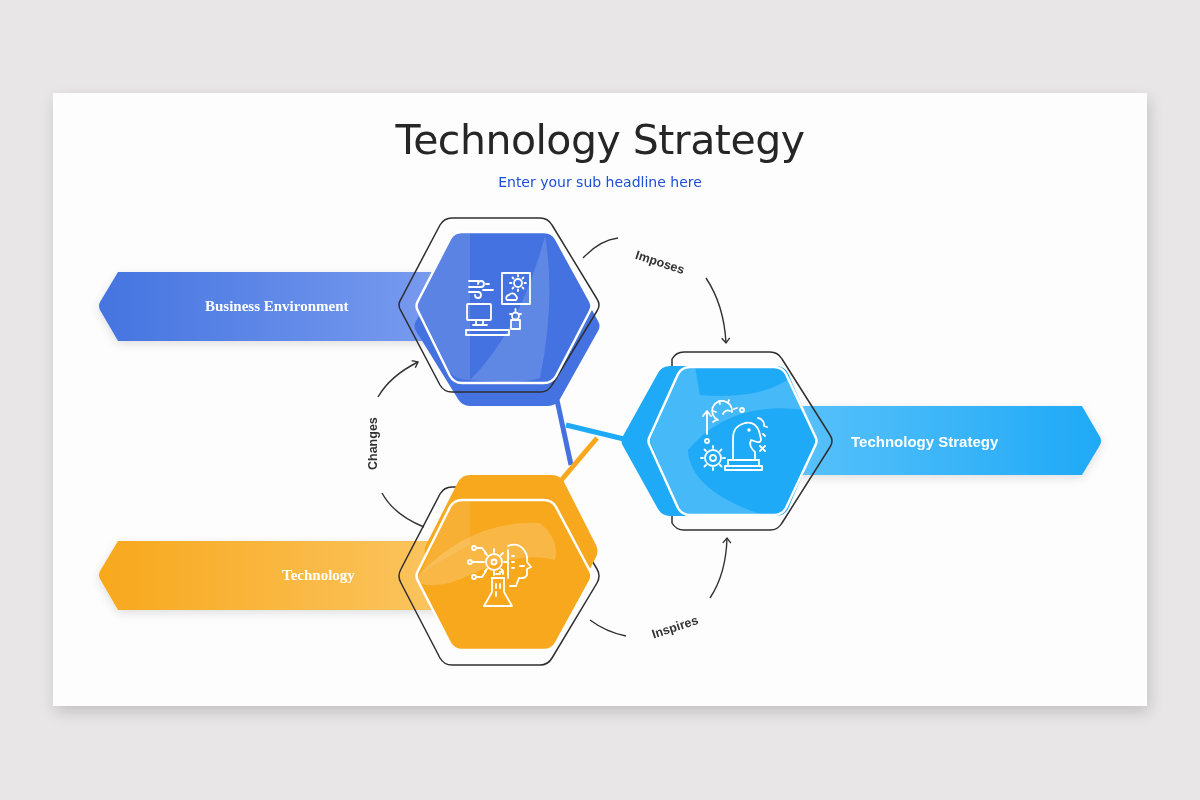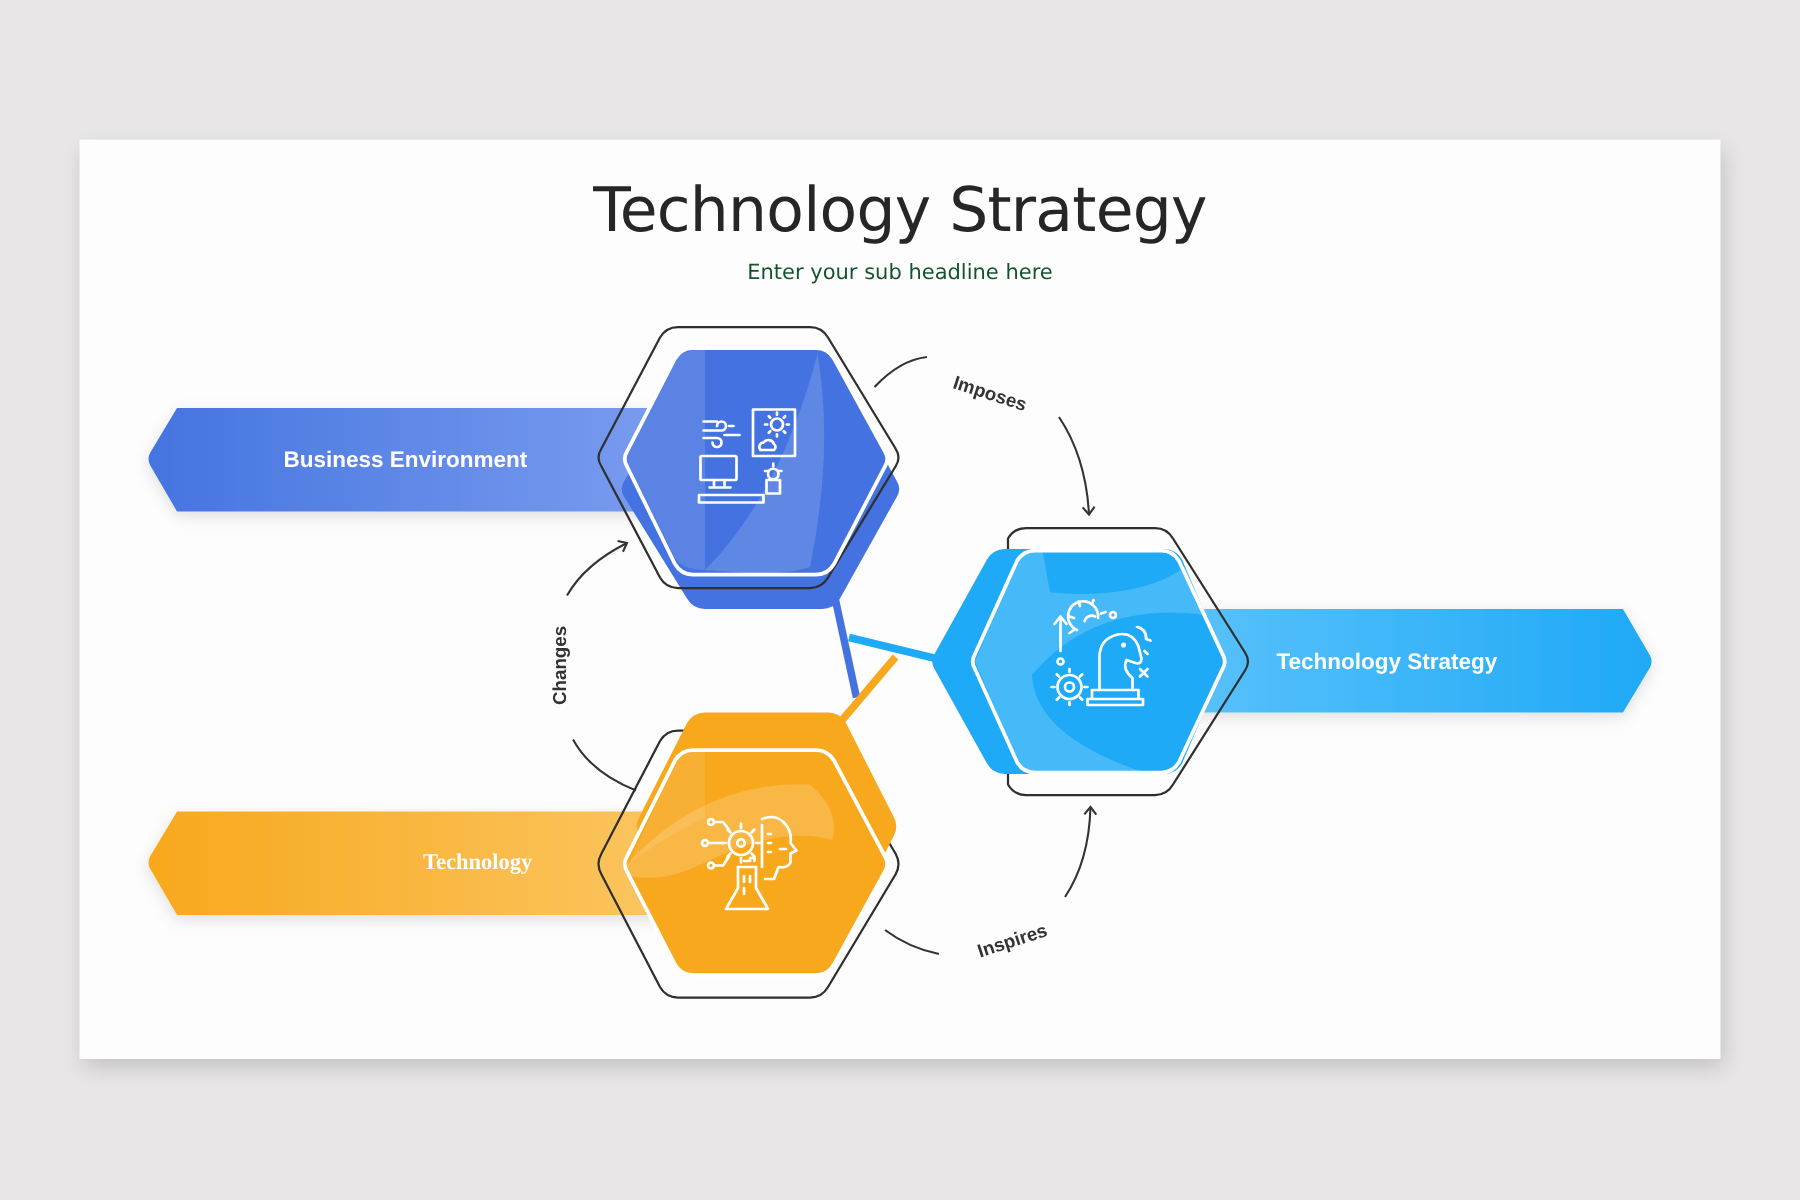--- a/index.html
+++ b/index.html
@@ -16,21 +16,21 @@
       box-shadow: 2px 6px 14px rgba(0,0,0,0.16);
     }
     .title {
       position: absolute; left: 0; top: 116px; width: 1200px;
       text-align: center; font-size: 41px; color: #262626;
       font-family: "DejaVu Sans", sans-serif; font-weight: normal;
       letter-spacing: -0.5px;
     }
     .subtitle {
       position: absolute; left: 0; top: 174px; width: 1200px;
-      text-align: center; font-size: 14px; color: #14532d;
+      text-align: center; font-size: 14px; color: #1d4ed8;
       font-family: "DejaVu Sans", sans-serif;
     }
     svg.diagram { position: absolute; left: 0; top: 0; }
     .banner-label {
       position: absolute; color: #ffffff; font-weight: bold;
       font-size: 15px; font-family: "Liberation Sans", sans-serif;
       white-space: nowrap;
     }
     .arc-label {
       position: absolute; color: #333; font-size: 12.5px; font-weight: bold;
@@ -173,19 +173,19 @@
   <g>
     <path d="M590,620 Q606,632 626,636" fill="none" stroke="#333" stroke-width="1.4"></path>
     <path d="M710,598 Q726,574 727,538" fill="none" stroke="#333" stroke-width="1.4" marker-end="url(#arrowHead)"></path>
   </g>
   <g>
     <path d="M378,397 Q390,376 418,362" fill="none" stroke="#333" stroke-width="1.4" marker-end="url(#arrowHead)"></path>
     <path d="M382,493 Q394,515 424,527" fill="none" stroke="#333" stroke-width="1.4"></path>
   </g>
 </svg>
 
-<div class="banner-label" style="left:189px; top:298px;">Business Environment</div>
+<div class="banner-label" style="left:205px; top:298px;font-family:Liberation Serif, serif;">Business Environment</div>
 <div class="banner-label" style="left:851px; top:433px;">Technology Strategy</div>
 <div class="banner-label" style="left:282px; top:567px;font-family:Liberation Serif, serif;">Technology</div>
 
 <div class="arc-label" style="left:638px; top:248px; transform: rotate(18deg); transform-origin: left top;">Imposes</div>
 <div class="arc-label" style="left:650px; top:628px; transform: rotate(-18deg); transform-origin: left top;">Inspires</div>
 <div class="arc-label" style="left:366px; top:470px; transform: rotate(-90deg); transform-origin: left top;">Changes</div>
 
 </body></html>

